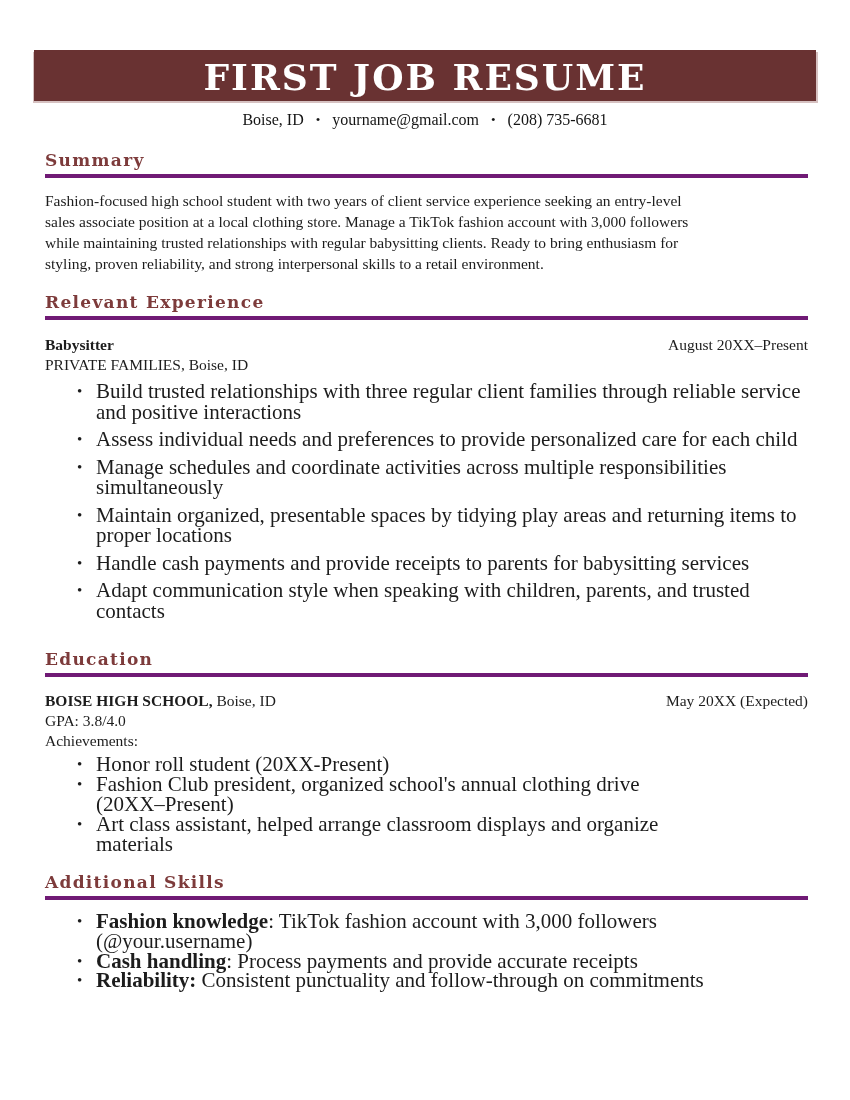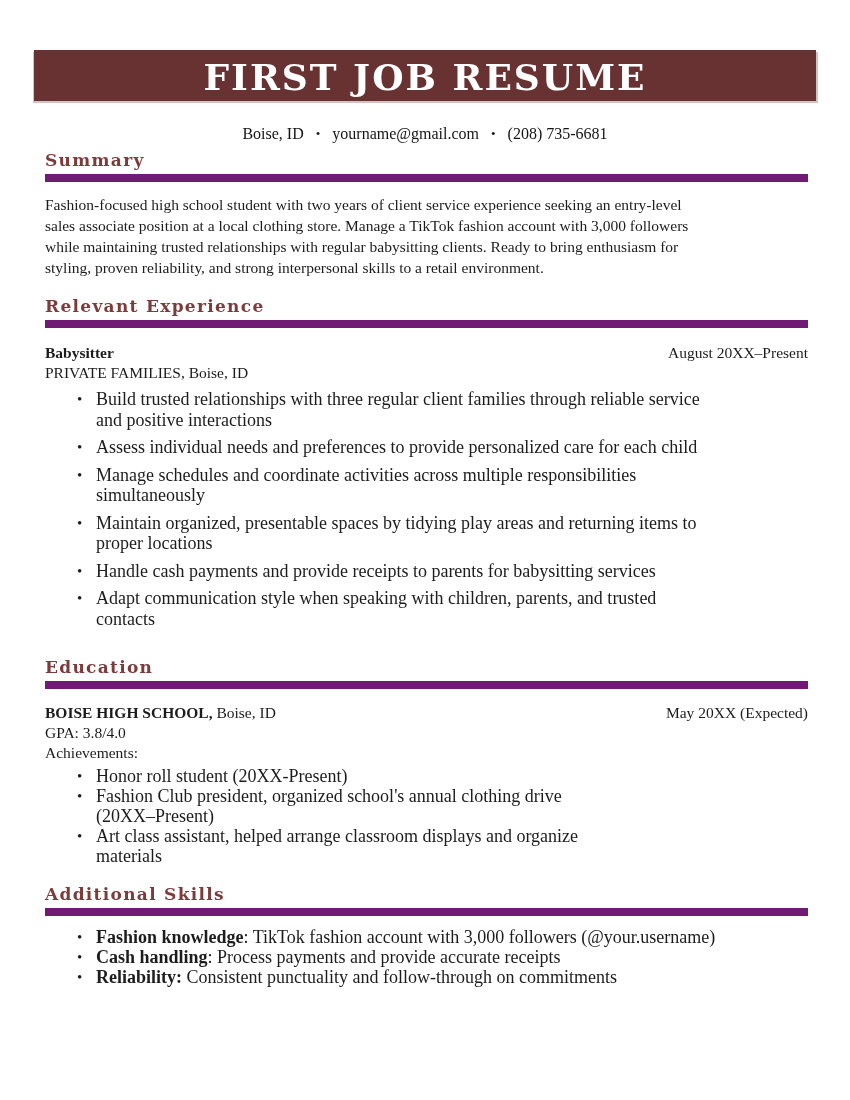--- a/index.html
+++ b/index.html
@@ -13,48 +13,48 @@
     background:#693232;
     box-shadow:2px 2px 0 #d6c1c1,-1px 2px 0 #d6c1c1;
     display:flex;align-items:center;justify-content:center;
   }
   .banner-title{
     font-family:"DejaVu Serif",serif;font-weight:bold;font-size:36px;
     color:#ffffff;letter-spacing:2px;line-height:1;padding-top:2px;
   }
   
   .contact{
-    position:absolute;top:125px;left:0;width:850px;text-align:center;
+    position:absolute;top:111px;left:0;width:850px;text-align:center;
     font-size:16px;color:#141414;
   }
   .contact .sep{display:inline-block;margin:0 12px;font-size:13px;position:relative;top:-1px;}
   
   .content{position:absolute;left:45px;top:132px;width:763px;}
   .section-heading{
     font-family:"DejaVu Serif",serif;font-weight:bold;font-size:17px;
     color:#7d3b3b;letter-spacing:1.3px;
-    padding-bottom:4px;border-bottom:8px solid #701a75;
+    padding-bottom:4px;border-bottom:4px solid #701a75;
   }
   .heading-summary{margin-top:18px;}
   .heading-experience{margin-top:18px;}
   .heading-education{margin-top:28px;}
   .heading-skills{margin-top:18px;}
   .para{
     margin-top:12px;font-size:15.5px;line-height:21px;white-space:pre-line;
   }
   .row{
     margin-top:15px;display:flex;justify-content:space-between;align-items:baseline;
     font-size:15.5px;line-height:20px;
   }
   .row .left b{font-weight:bold;}
   .subline{font-size:15.5px;line-height:20px;}
   .date{font-size:15.5px;text-align:right;white-space:nowrap;}
   ul.bullets{list-style:none;margin:0;padding:0;}
   ul.bullets li{
-    position:relative;padding-left:51px;font-size:18px;line-height:20.5px;
+    position:relative;padding-left:51px;font-size:21px;line-height:20.5px;
     white-space:pre-line;
   }
   ul.bullets li::before{
     content:"\2022";position:absolute;left:32px;top:0;font-size:15px;
   }
   ul.exp-bullets{margin-top:6px;}
   ul.exp-bullets li{margin-bottom:7px;}
   ul.edu-bullets{margin-top:3px;}
   ul.edu-bullets li{margin-bottom:0;line-height:20px;}
   ul.skill-bullets{margin-top:12px;}

